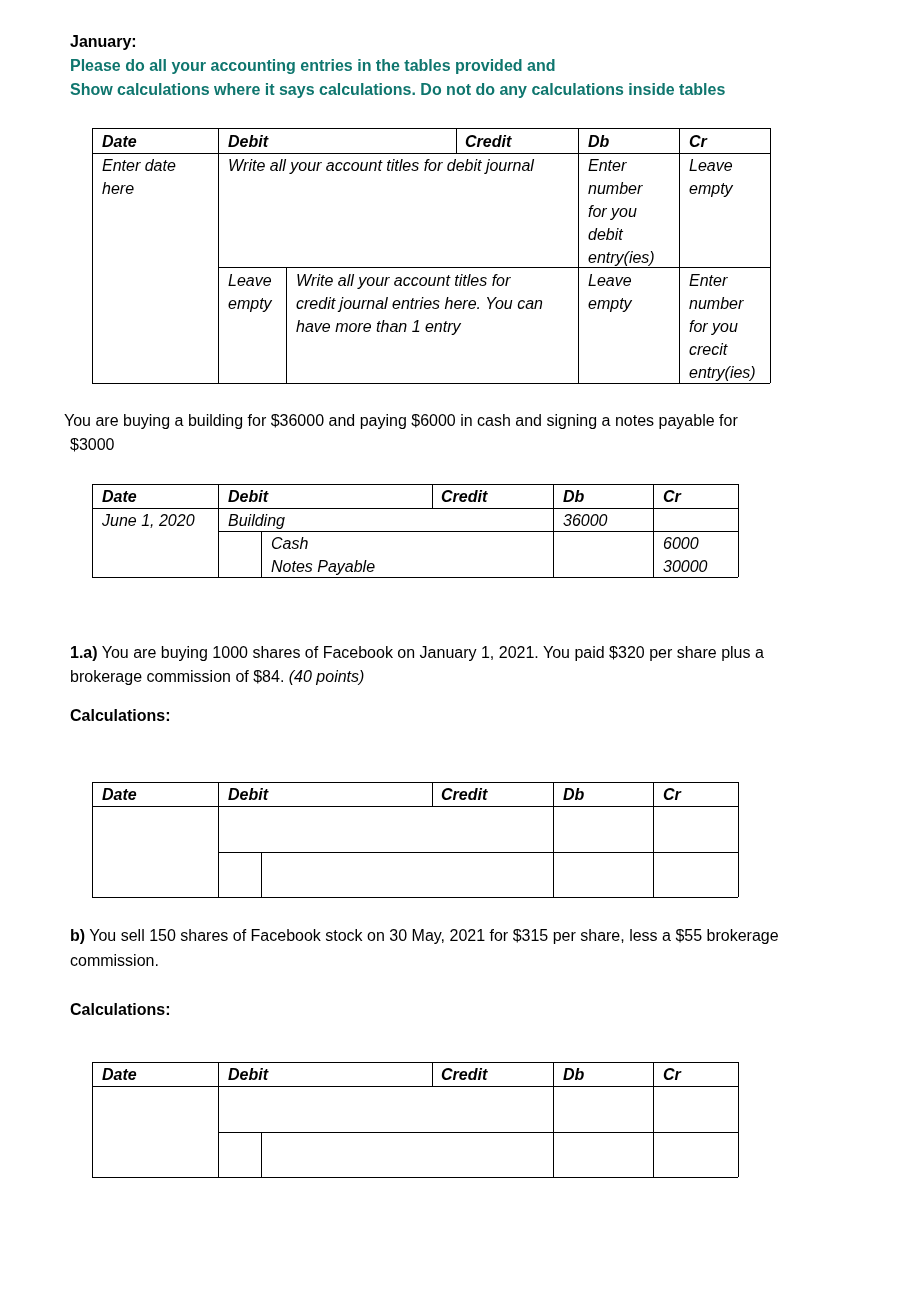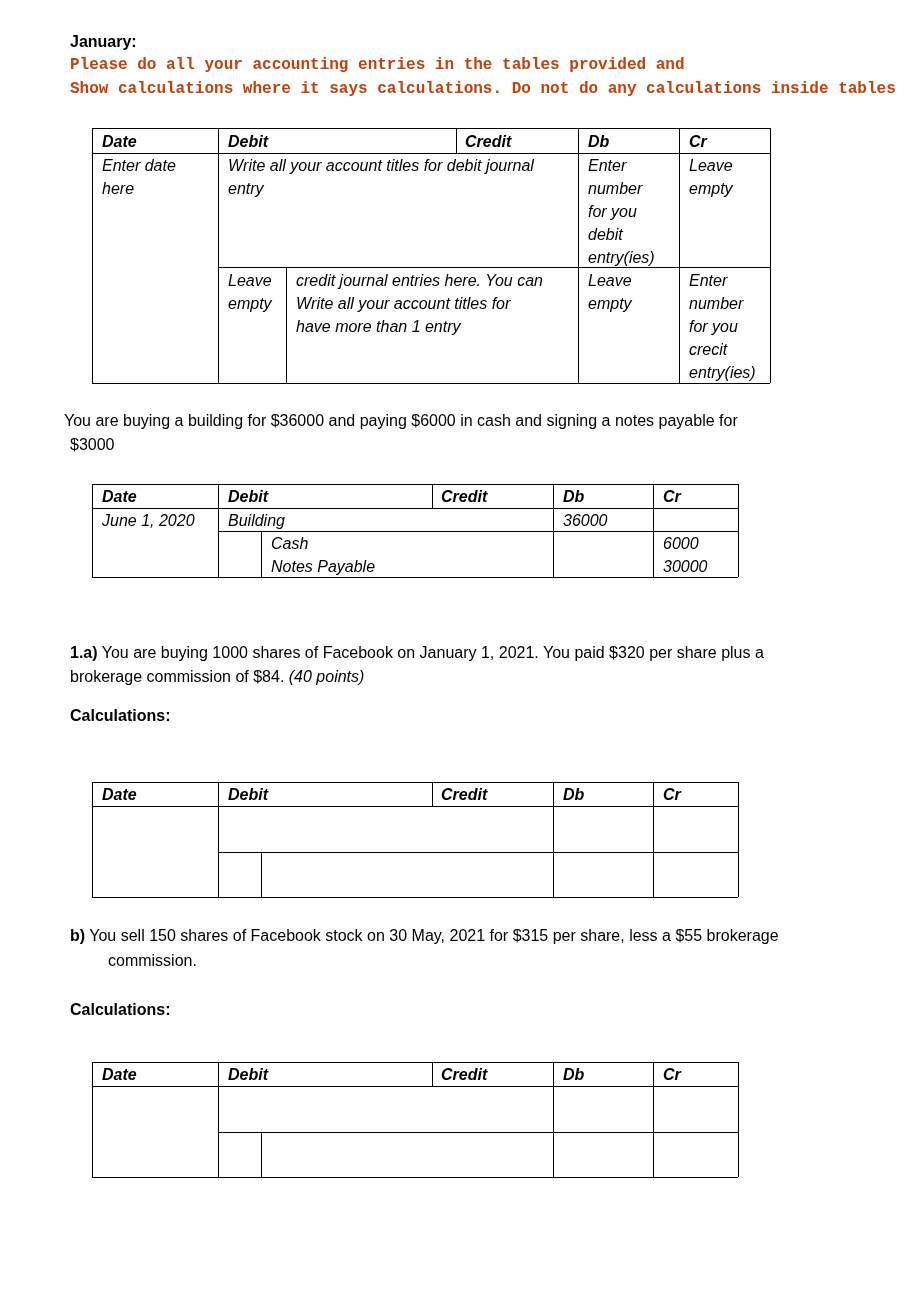--- a/index.html
+++ b/index.html
@@ -3,21 +3,21 @@
   <meta charset="utf-8">
   <style>
     html, body { margin: 0; padding: 0; background: #ffffff; }
     body {
       width: 905px; height: 1290px; position: relative; overflow: hidden;
       font-family: "Liberation Sans", sans-serif; color: #000;
     }
     .abs { position: absolute; }
     .txt { font-size: 16px; line-height: 23.5px; white-space: nowrap; }
     .bold { font-weight: bold; }
-    .red { color: #c2410c; font-family: Liberation Mono, monospace; }
+    .red { color: #0f766e; }
     .it { font-style: italic; }
 
     
     .tbl { position: absolute; }
     .line-h { position: absolute; height: 0; border-top: 1px solid #000; }
     .line-v { position: absolute; width: 0; border-left: 1px solid #000; }
     .cell { position: absolute; font-size: 16px; line-height: 23px; white-space: nowrap; font-style: italic; }
     .hdr { font-weight: bold; }
     .input-cell { position: absolute; }
   </style>
@@ -52,21 +52,20 @@
   <div class="cell hdr" style="left:588px; top:130px;">Db</div>
   <div class="cell hdr" style="left:689px; top:130px;">Cr</div>
 
   <div class="cell" style="left:102px; top:154px;">
     <div>Enter date</div>
     <div>here</div>
   </div>
 
   <div class="cell" style="left:228px; top:154px;">
     <div>Write all your account titles for debit journal</div>
-    <div>entry</div>
   </div>
 
   <div class="cell" style="left:588px; top:154px;">
     <div>Enter</div>
     <div>number</div>
     <div>for you</div>
     <div>debit</div>
     <div>entry(ies)</div>
   </div>
 
@@ -74,22 +73,22 @@
     <div>Leave</div>
     <div>empty</div>
   </div>
 
   <div class="cell" style="left:228px; top:269px;">
     <div>Leave</div>
     <div>empty</div>
   </div>
 
   <div class="cell" style="left:296px; top:269px;">
+    <div>Write all your account titles for</div>
     <div>credit journal entries here. You can</div>
-    <div>Write all your account titles for</div>
     <div>have more than 1 entry</div>
   </div>
 
   <div class="cell" style="left:588px; top:269px;">
     <div>Leave</div>
     <div>empty</div>
   </div>
 
   <div class="cell" style="left:689px; top:269px;">
     <div>Enter</div>
@@ -159,21 +158,21 @@
   <div class="input-cell cell" style="left:220px; top:808px; width:331px; height:43px;"></div>
   <div class="input-cell cell" style="left:555px; top:808px; width:96px; height:43px;"></div>
   <div class="input-cell cell" style="left:655px; top:808px; width:82px; height:43px;"></div>
   <div class="input-cell cell" style="left:220px; top:854px; width:40px; height:42px;"></div>
   <div class="input-cell cell" style="left:263px; top:854px; width:288px; height:42px;"></div>
   <div class="input-cell cell" style="left:555px; top:854px; width:96px; height:42px;"></div>
   <div class="input-cell cell" style="left:655px; top:854px; width:82px; height:42px;"></div>
 </div>
 
 <div class="abs txt" style="left:70px; top:924px;"><span class="bold">b)</span><span> You sell   150 shares of Facebook stock on   30 May, 2021 for $315 per share, less a $55 brokerage</span></div>
-<div class="abs txt" style="left:70px; top:949px;margin-left:38px;">commission.</div>
+<div class="abs txt" style="left:70px; top:949px;">commission.</div>
 <div class="abs txt bold" style="left:70px; top:998px;">Calculations:</div>
 <div class="abs" style="left:70px; top:1024px; width:700px; height:32px;"></div>
 
 <div class="tbl" style="left:0; top:0;">
   <div class="line-h" style="left:92px; top:1062px; width:646px;"></div>
   <div class="line-h" style="left:92px; top:1177px; width:646px;"></div>
   <div class="line-v" style="left:92px; top:1062px; height:115px;"></div>
   <div class="line-v" style="left:738px; top:1062px; height:115px;"></div>
   <div class="line-h" style="left:92px; top:1086px; width:646px;"></div>
   <div class="line-v" style="left:218px; top:1062px; height:115px;"></div>

